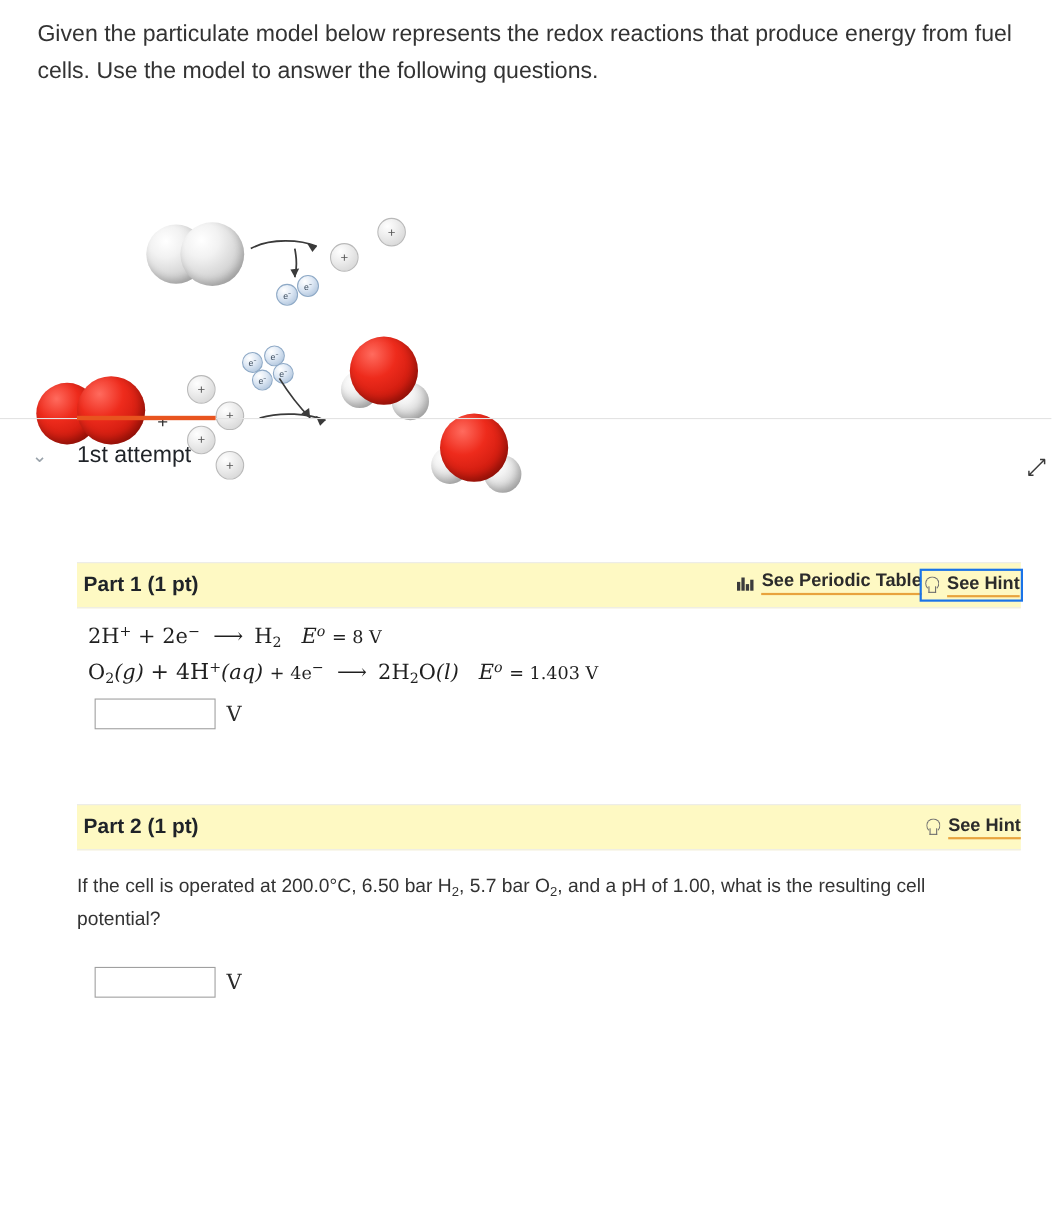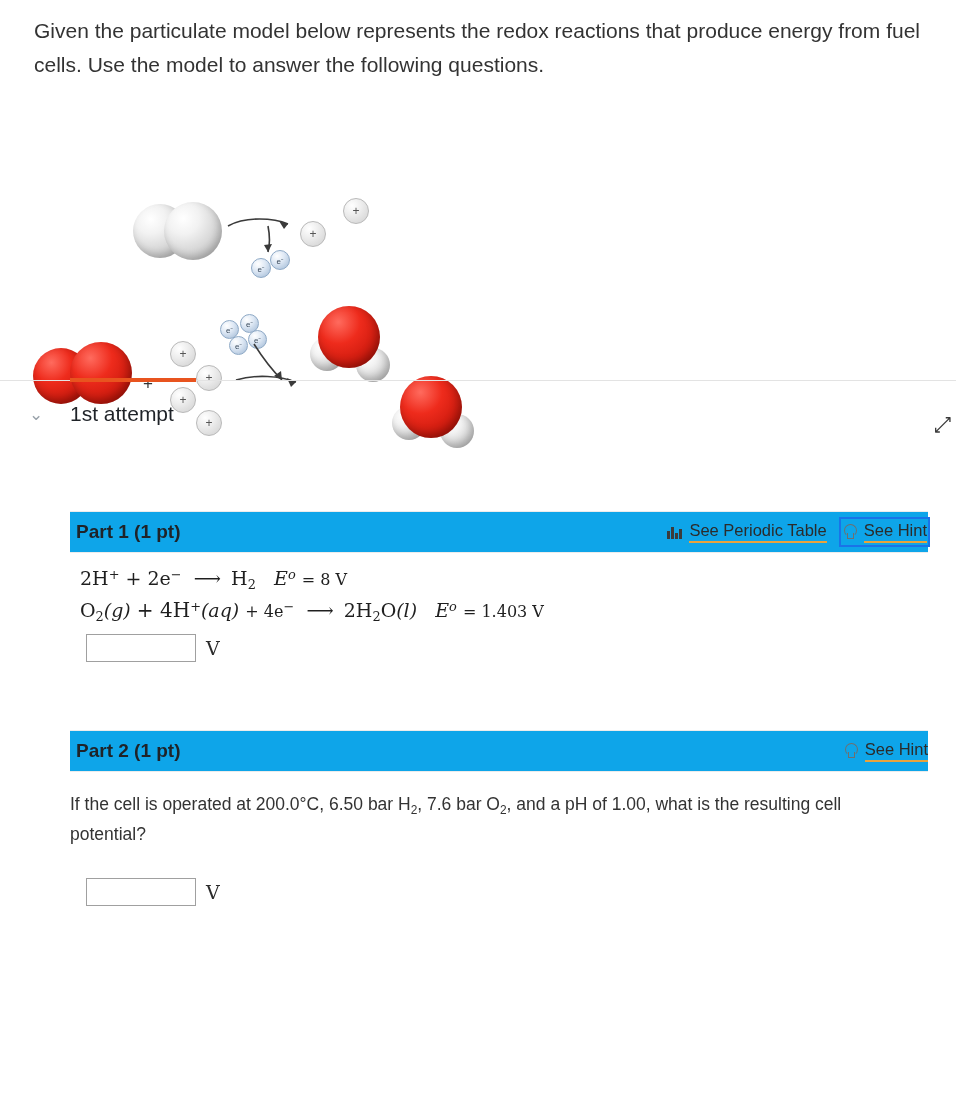--- a/index.html
+++ b/index.html
@@ -112,35 +112,36 @@
     transform: rotate(-45deg);
   }
   
   .part {
     margin: 0 28px 0 70px;
   }
   .part-header {
     display: flex;
     align-items: center;
     justify-content: space-between;
-    background: #0ea5e9;
+    background: #fef9c3;
     border-top: 1px solid #ececec;
     border-bottom: 1px solid #ececec;
     height: 40px;
     padding: 0 0 0 6px;
   }
   .part-title {
     font-size: 19px;
     font-weight: bold;
     color: #1f2328;
   }
   .part-actions {
     display: flex;
-    align-items: center;
-    gap: 14px;
+    align-items: flex-start;
+    gap: 0;
+    font-weight: bold;
   }
   .action {
     display: flex;
     align-items: center;
     gap: 7px;
     font-size: 16.5px;
     color: #2b2b2b;
   }
   .action .lbl {
     border-bottom: 2px solid #e8a33d;
@@ -343,20 +344,20 @@
         <span class="bulb">
             <span class="g"></span>
             <span class="b"></span>
           </span>
         <span class="lbl">See Hint</span>
       </span>
     </span>
   </div>
 
   <div class="question">
-    <span>If the cell is operated at 200.0°C, 6.50 bar H</span><sub>2</sub><span>, 7.6 bar O</span><sub>2</sub><span>, and a pH of 1.00, what is the resulting cell potential?</span>
+    <span>If the cell is operated at 200.0°C, 6.50 bar H</span><sub>2</sub><span>, 5.7 bar O</span><sub>2</sub><span>, and a pH of 1.00, what is the resulting cell potential?</span>
   </div>
 
   <div class="answer-row" style="padding-top:30px;">
     <input class="answer-box" type="text" value="" style="">
     <span class="unit">V</span>
   </div>
 </div>
 
 </body></html>

